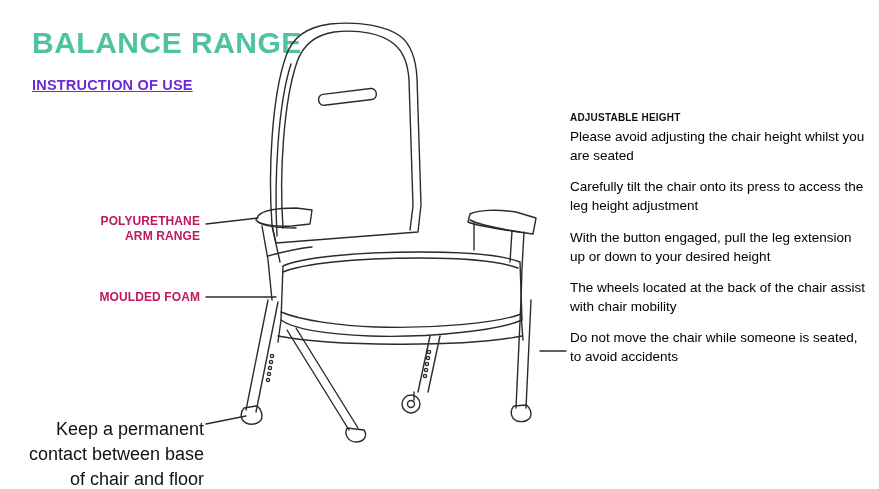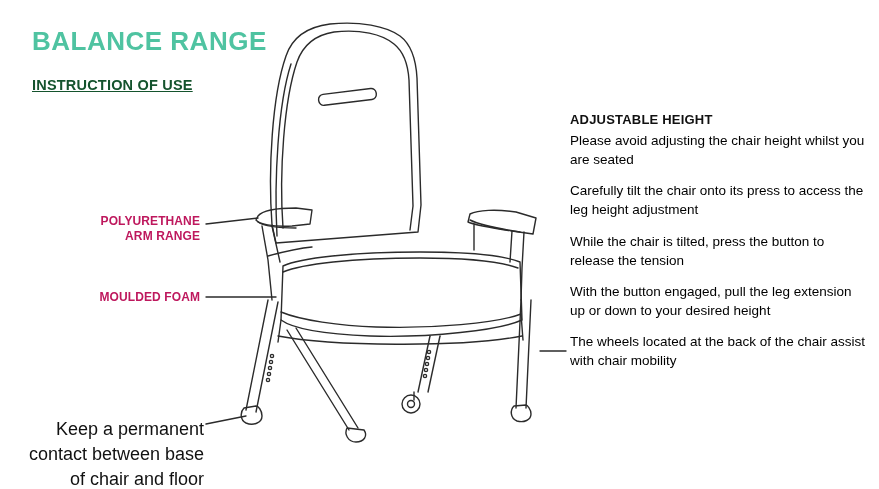--- a/index.html
+++ b/index.html
@@ -14,32 +14,32 @@
     position: relative;
     width: 879px;
     height: 489px;
     background: #ffffff;
     overflow: hidden;
   }
   .title {
     position: absolute;
     left: 32px;
     top: 26px;
-    font-size: 26px;
+    font-size: 30px;
     font-weight: bold;
     letter-spacing: 0.5px;
     color: #4fc3a1;
   }
   .subtitle {
     position: absolute;
     left: 32px;
     top: 77px;
     font-size: 14.5px;
     font-weight: bold;
-    color: #14532d;
+    color: #6d28d9;
     text-decoration: underline;
     letter-spacing: 0.2px;
   }
   .label-left {
     position: absolute;
     font-size: 12px;
     font-weight: bold;
     color: #be185d;
     text-align: right;
     line-height: 1.25;
@@ -65,21 +65,21 @@
     text-align: right;
     line-height: 1.38;
   }
   .right-col {
     position: absolute;
     left: 570px;
     top: 112px;
     width: 300px;
   }
   .right-heading {
-    font-size: 13px;
+    font-size: 10px;
     font-weight: bold;
     color: #111111;
     letter-spacing: 0.2px;
     margin-bottom: 4px;
   }
   .right-para {
     font-size: 13.5px;
     color: #000000;
     line-height: 1.42;
     margin-bottom: 12px;
@@ -183,18 +183,18 @@
   </div>
 
   <div class="label-left" id="label-moulded-foam">MOULDED FOAM</div>
 
   <div id="label-floor-contact">Keep a permanent contact between base of chair and floor</div>
 
   <div class="right-col">
     <div class="right-heading">ADJUSTABLE HEIGHT</div>
     <div class="right-para">Please avoid adjusting the chair height whilst you are seated</div>
     <div class="right-para">Carefully tilt the chair onto its press to access the leg height adjustment</div>
-    <div class="right-para">While the chair is tilted, press the button to release the tension</div>
     <div class="right-para">With the button engaged, pull the leg extension up or down to your desired height</div>
     <div class="right-para">The wheels located at the back of the chair assist with chair mobility</div>
+    <div class="right-para">Do not move the chair while someone is seated, to avoid accidents</div>
   </div>
 
 </div>
 
 </body></html>

